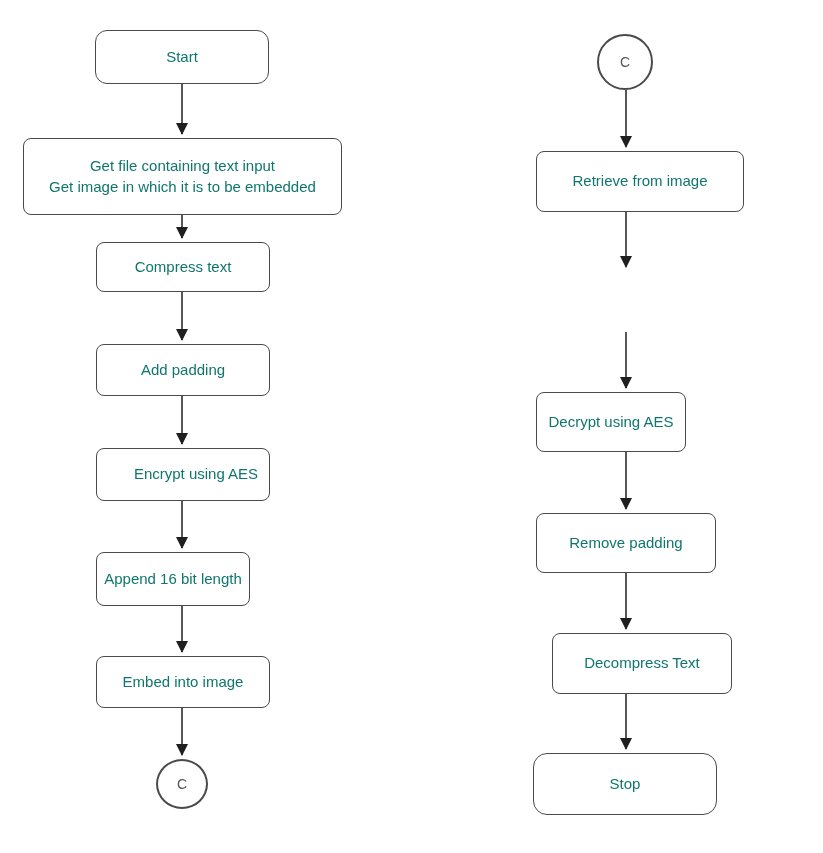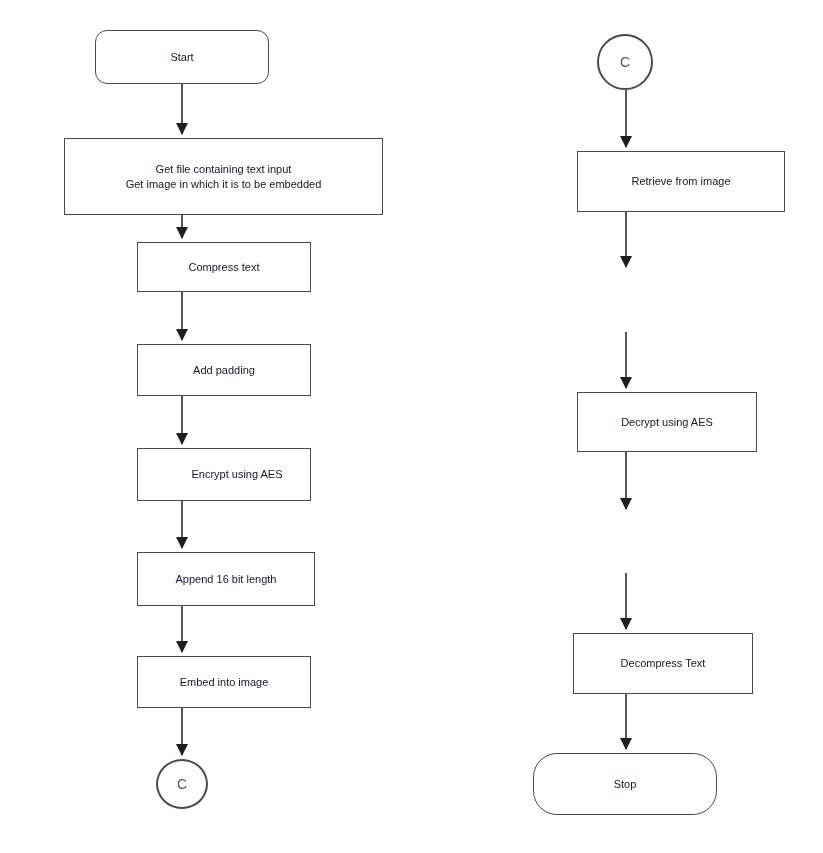--- a/index.html
+++ b/index.html
@@ -21,32 +21,31 @@
     top: 0;
     width: 823px;
     height: 853px;
     pointer-events: none;
   }
   .node {
     position: absolute;
     box-sizing: border-box;
     background: #ffffff;
     border: 1.5px solid #4a4a4a;
-    color: #0f172a;
-    font-size: 11px;
+    color: #0f766e;
+    font-size: 15px;
     line-height: 1.35;
     display: flex;
     align-items: center;
     justify-content: center;
     text-align: center;
     white-space: pre-line;
   }
   .node.process {
-    border-radius: 0;
-    margin-left: 41px;
+    border-radius: 8px;
   }
   .node.terminator {
     border-radius: 12px;
   }
   .node.connector-circle {
     border-radius: 50%;
     border-width: 2px;
     font-size: 14px;
     color: #555555;
   }
@@ -86,31 +85,32 @@
 
   <div class="node process wide" style="left:23px;  top:138px; width:319px; height:77px;">Get file containing text input
 Get image in which it is to be embedded</div>
 
   <div class="node process" style="left:96px;  top:242px; width:174px; height:50px;">Compress text</div>
 
   <div class="node process" style="left:96px;  top:344px; width:174px; height:52px;">Add padding</div>
 
   <div class="node process" style="left:96px;  top:448px; width:174px; height:53px;padding-left:26px;">Encrypt using AES</div>
 
-  <div class="node process" style="left:96px;  top:552px; width:178px; height:54px;">Append 16 bit length</div>
+  <div class="node process" style="left:96px;  top:552px; width:154px; height:54px;">Append 16 bit length</div>
 
   <div class="node process" style="left:96px;  top:656px; width:174px; height:52px;text-align:right;">Embed into image</div>
 
   <div class="node connector-circle" style="left:156px; top:759px; width:52px; height:50px;">C</div>
 
   <div class="node connector-circle" style="left:597px; top:34px; width:56px; height:56px;">C</div>
 
   <div class="node process" style="left:536px; top:151px; width:208px; height:61px;">Retrieve from image</div>
 
 
-  <div class="node process" style="left:536px; top:392px; width:180px; height:60px;">Decrypt using AES</div>
+  <div class="node process" style="left:536px; top:392px; width:150px; height:60px;">Decrypt using AES</div>
 
+  <div class="node process" style="left:536px; top:513px; width:180px; height:60px;">Remove padding</div>
 
-  <div class="node process" style="left:532px; top:633px; width:180px; height:61px;">Decompress Text</div>
+  <div class="node process" style="left:552px; top:633px; width:180px; height:61px;">Decompress Text</div>
 
-  <div class="node terminator" style="left:533px; top:753px; width:184px; height:62px; border-radius:24px;">Stop</div>
+  <div class="node terminator" style="left:533px; top:753px; width:184px; height:62px; border-radius:14px;">Stop</div>
 
 </div>
 
 </body></html>

